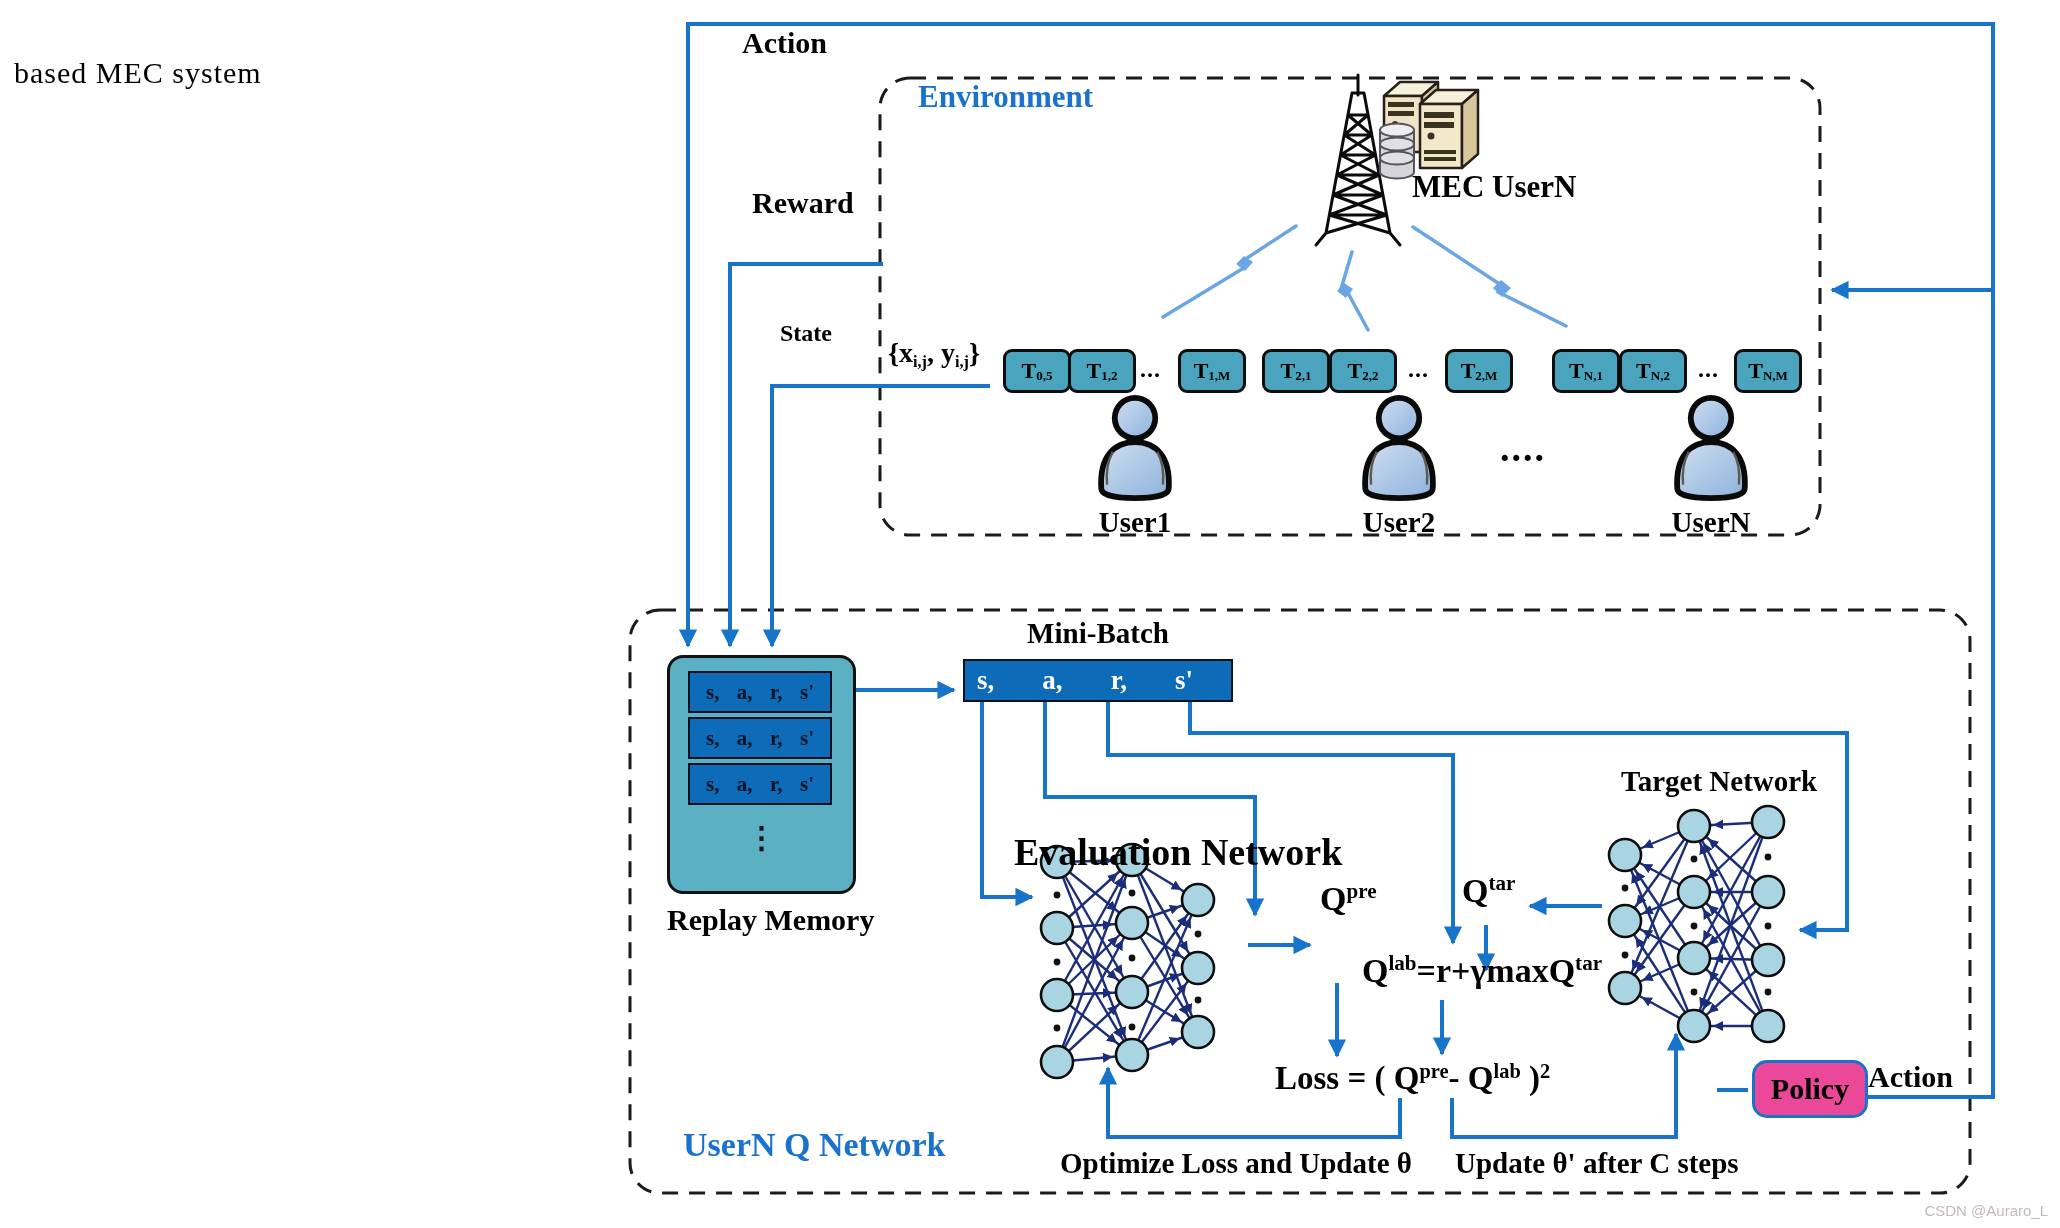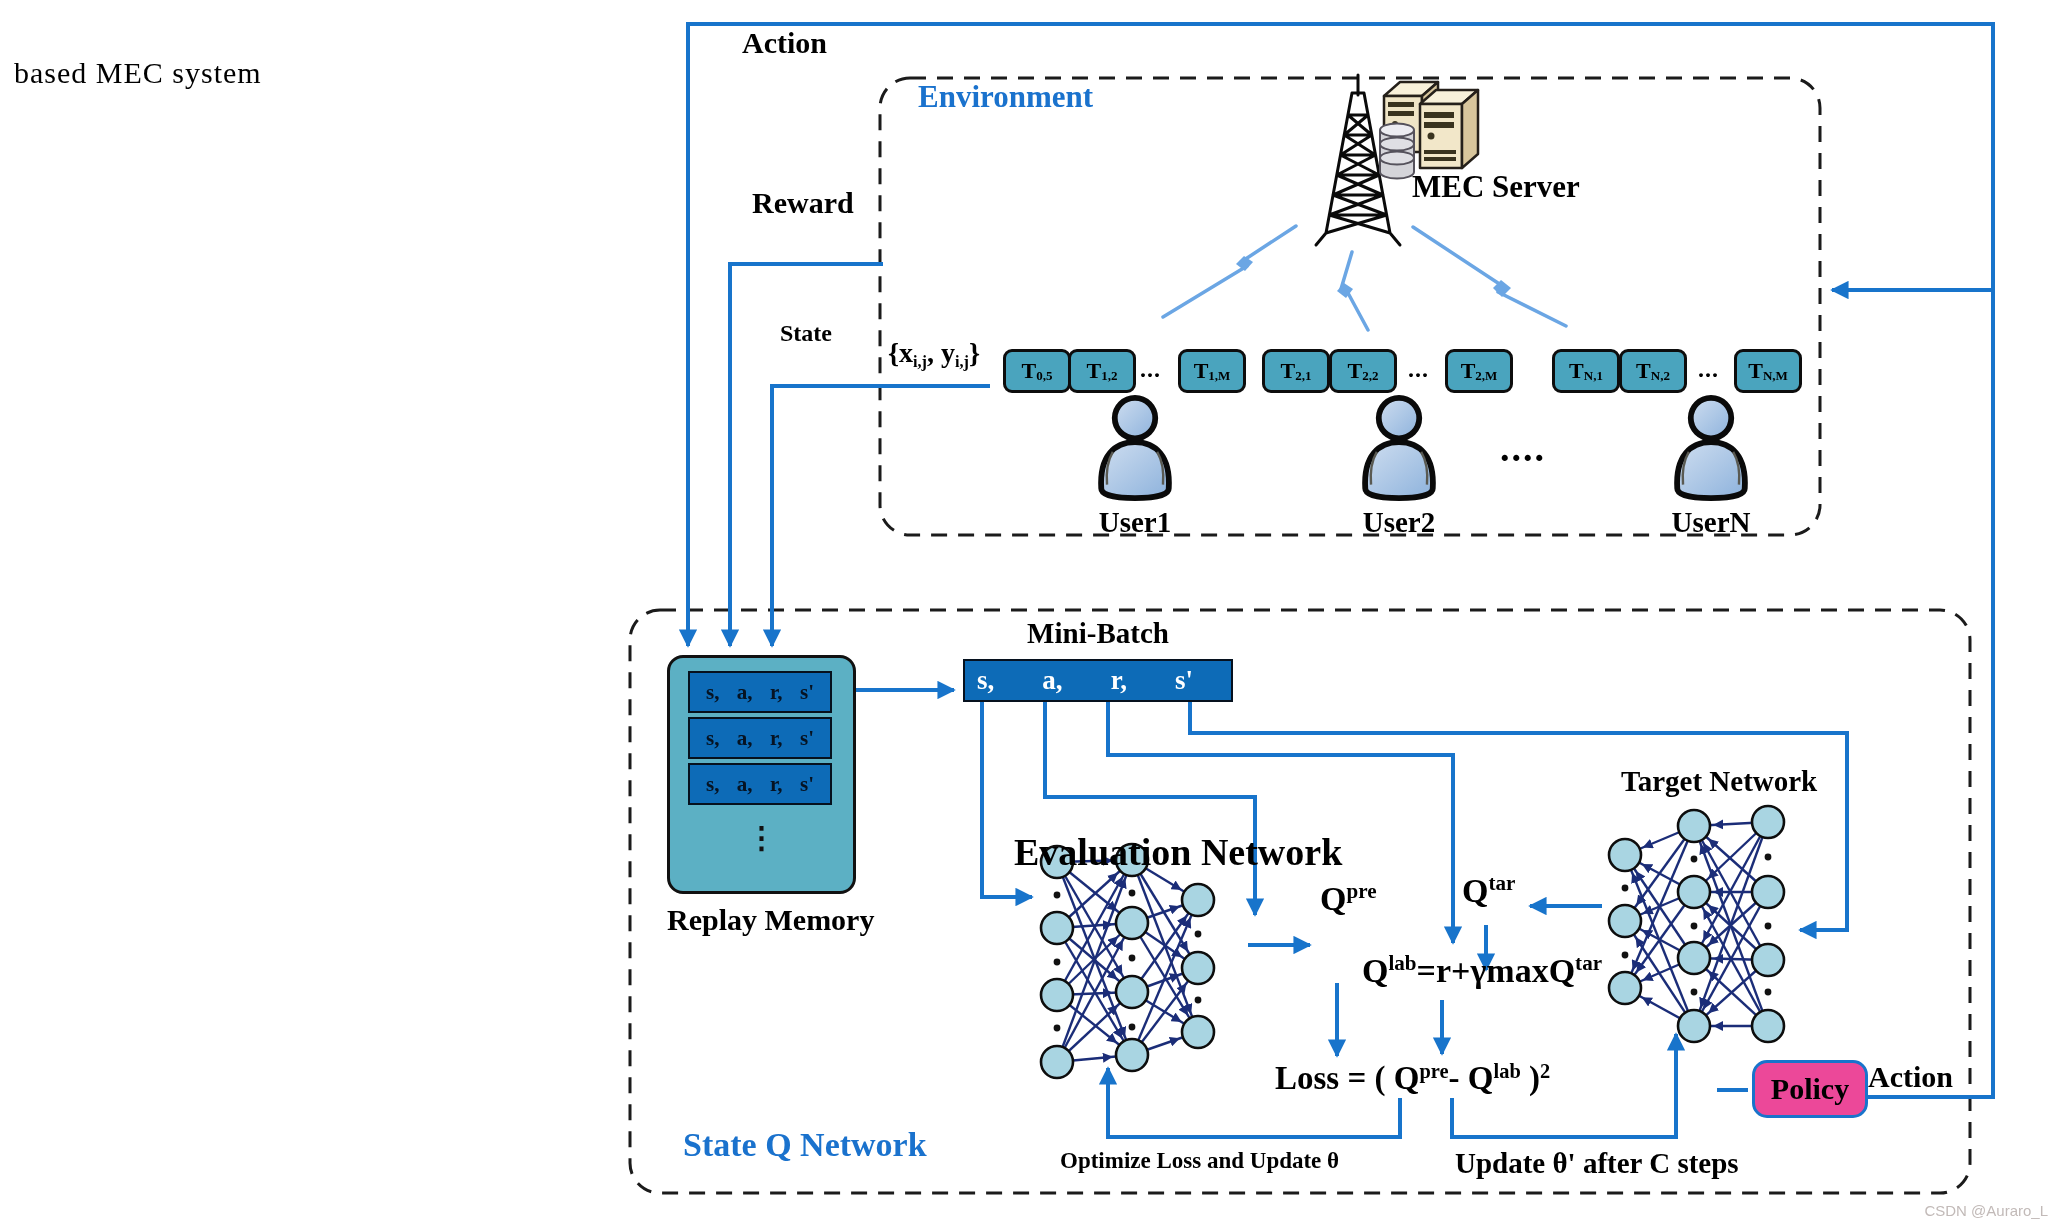--- a/index.html
+++ b/index.html
@@ -235,21 +235,21 @@
   <div class="caption cap-txt" style="left:14px;top:56px;">based MEC system</div>
 
   <div class="lbl" style="left:742px;top:26px;font-size:30px;">Action</div>
   <div class="lbl" style="left:752px;top:186px;font-size:30px;">Reward</div>
   <div class="lbl" style="left:780px;top:320px;font-size:24px;">State</div>
   <div class="lbl" style="left:888px;top:338px;font-size:28px;">
     <span>{x</span><span class="ssub">i,j</span><span>, y</span><span class="ssub">i,j</span><span>}</span>
   </div>
 
   <div class="lbl blue" style="left:918px;top:80px;font-size:31px;">Environment</div>
-  <div class="lbl" style="left:1412px;top:170px;font-size:31px;">MEC Server</div>
+  <div class="lbl" style="left:1412px;top:170px;font-size:31px;">MEC UserN</div>
 
   <div class="taskbox" style="left:1003px;">
       <span>T</span>
       <span class="tsub">0,5</span>
     </div>
   <div class="taskbox" style="left:1068px;">
       <span>T</span>
       <span class="tsub">1,2</span>
     </div>
   <div class="tdots" style="left:1140px;">...</div>
@@ -333,24 +333,24 @@
   </div>
 
   <div class="lbl" style="left:1362px;top:952px;font-size:34px;font-family:Liberation Serif, serif;">
     <span>Q</span><span class="sup">lab</span><span>=r+γmax</span><span>Q</span><span class="sup">tar</span>
   </div>
 
   <div class="lbl" style="left:1275px;top:1060px;font-size:33px;">
     <span style="white-space:pre;">Loss = ( </span><span>Q</span><span class="sup">pre</span><span style="white-space:pre;">- </span><span>Q</span><span class="sup">lab</span><span style="white-space:pre;"> )</span><span class="sup">2</span>
   </div>
 
-  <div class="lbl" style="left:1060px;top:1148px;font-size:23px;">Optimize Loss and Update θ</div>
+  <div class="lbl" style="left:1060px;top:1148px;font-size:29px;">Optimize Loss and Update θ</div>
   <div class="lbl" style="left:1455px;top:1148px;font-size:29px;">Update θ' after C steps</div>
 
-  <div class="lbl blue" style="left:683px;top:1126px;font-size:34px;">State Q Network</div>
+  <div class="lbl blue" style="left:683px;top:1126px;font-size:34px;">UserN Q Network</div>
 
   <div id="policy-box">
     <span>Policy</span>
   </div>
   <div class="lbl" style="left:1868px;top:1060px;font-size:30px;">Action</div>
 
   <div id="watermark">CSDN @Auraro_L</div>
 </div>
 
 </body></html>

